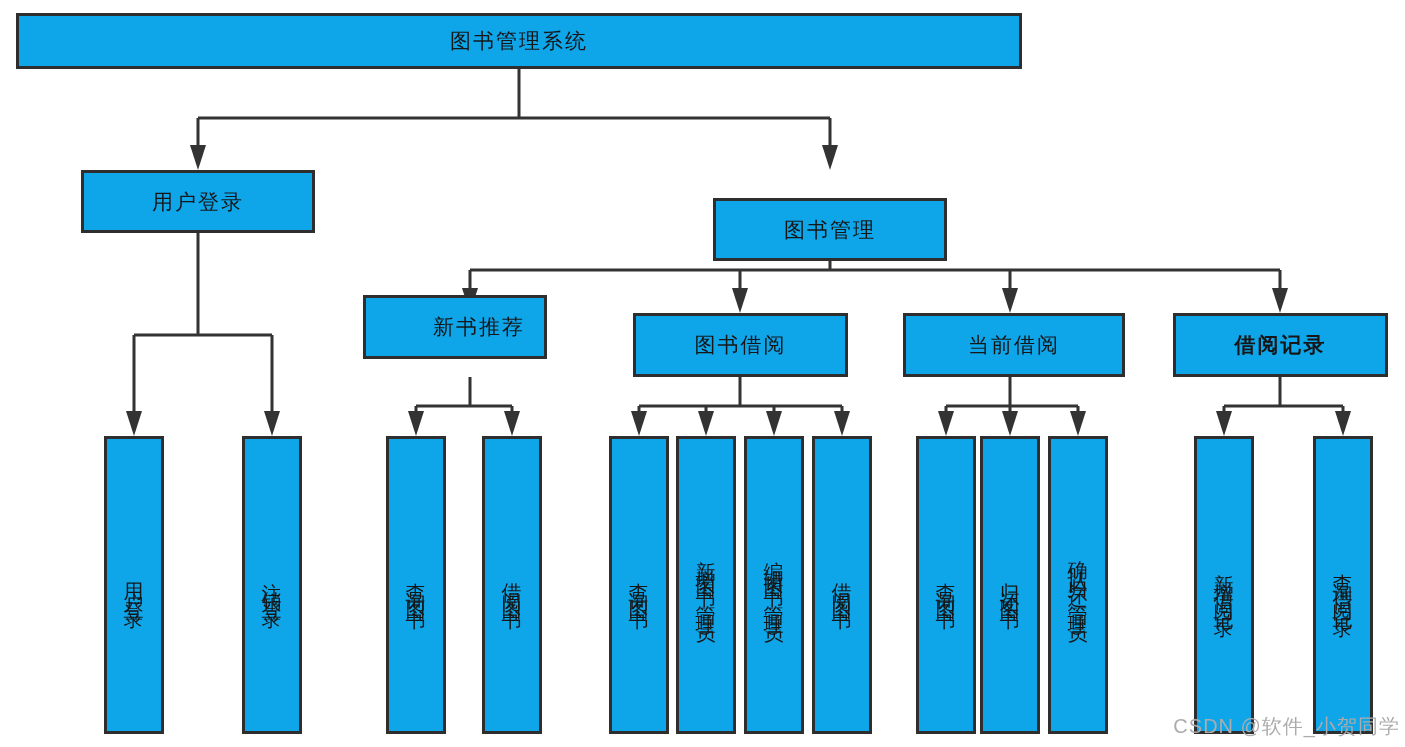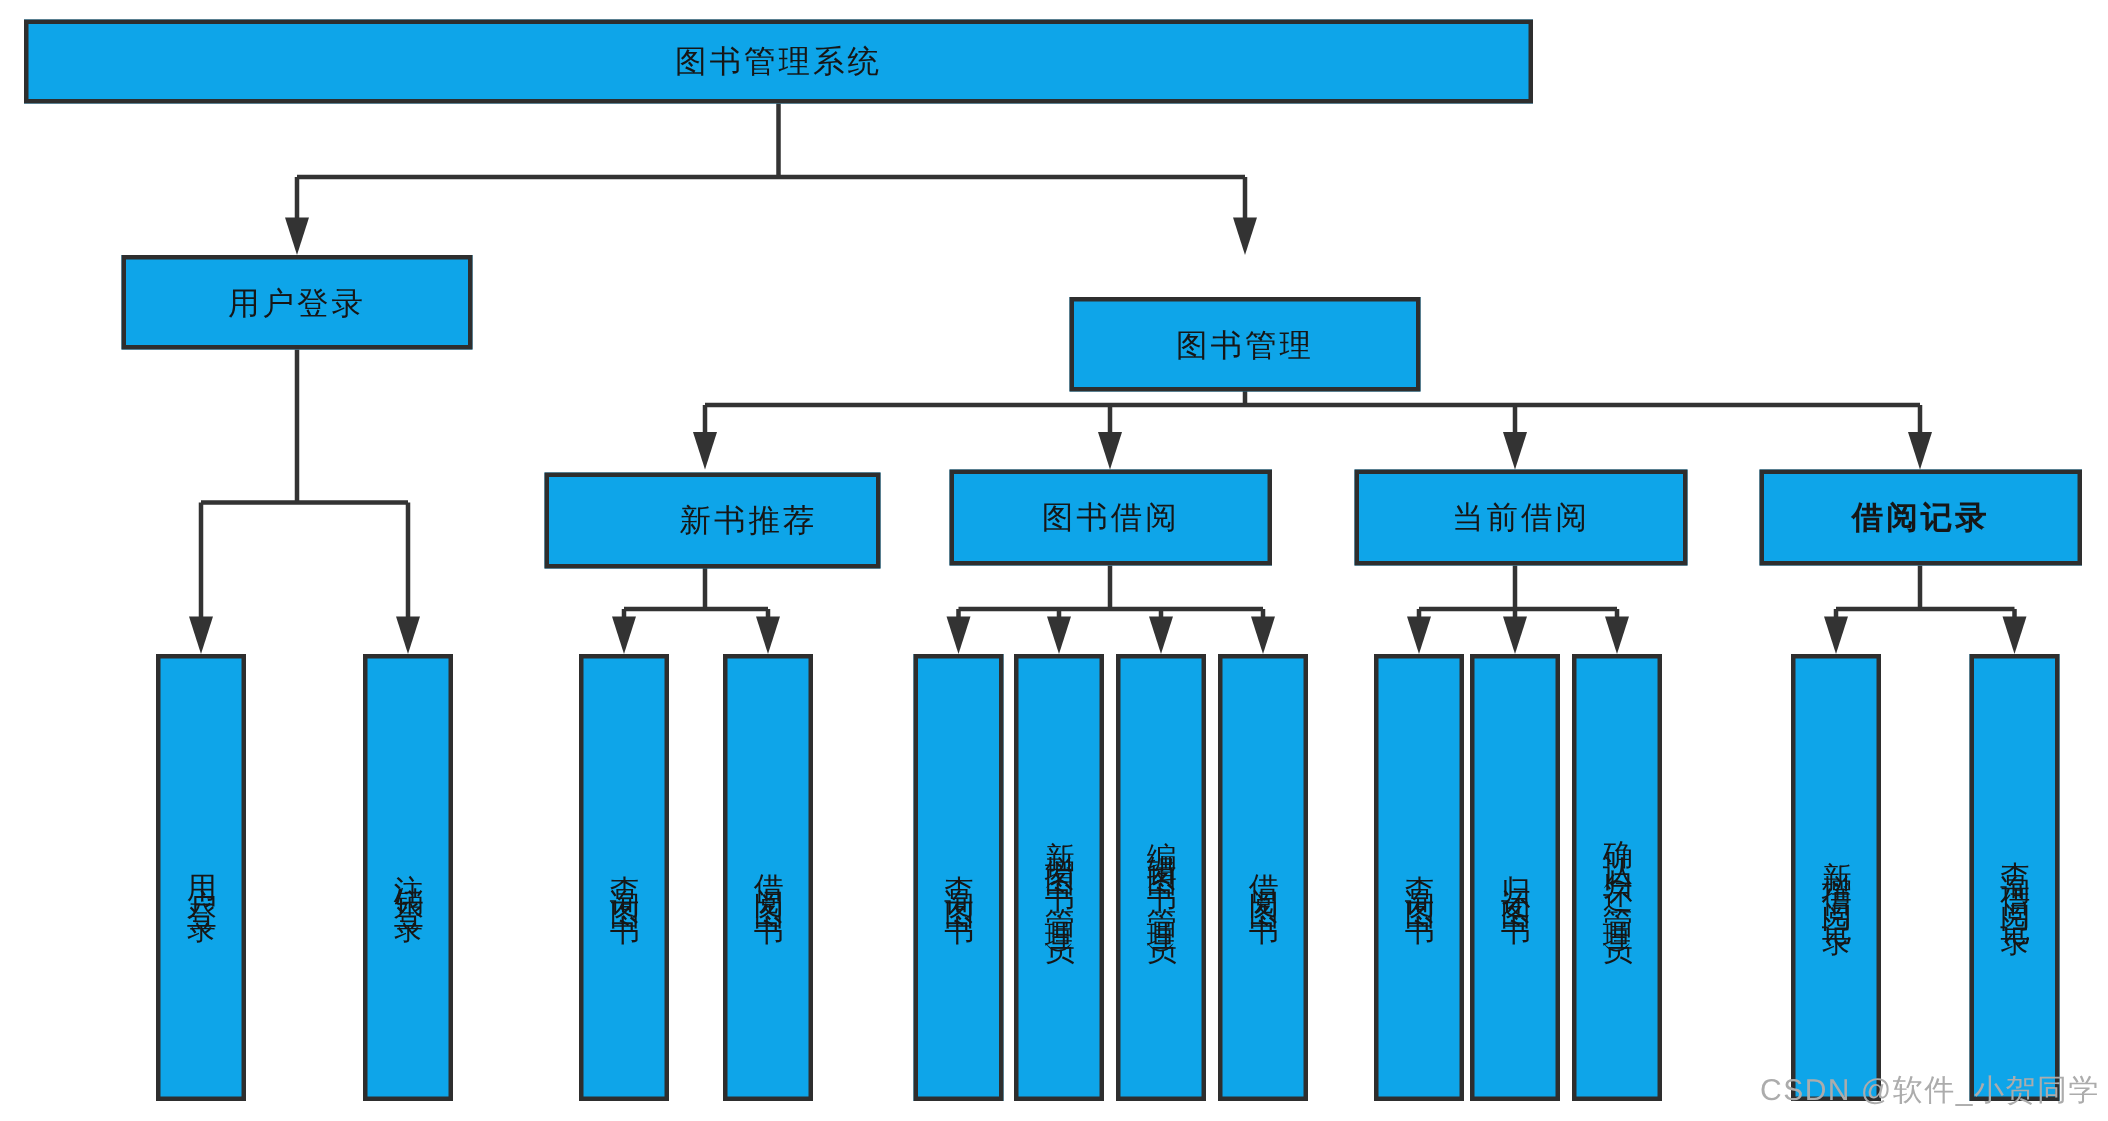--- a/index.html
+++ b/index.html
@@ -40,21 +40,21 @@
     letter-spacing: 9px;
     line-height: 1;
     white-space: normal;
   }
   
   #n-root   { left: 16px;  top: 13px;  width: 1006px; height: 56px; }
   
   #n-login  { left: 81px;  top: 170px; width: 234px; height: 63px; }
   #n-mgmt   { left: 713px; top: 180px; width: 234px; height: 63px; margin-top: 18px; }
   
-  #n-l3-0   { left: 363px;  top: 315px; width: 224px; height: 64px; padding-left: 48px; }
+  #n-l3-0   { left: 363px;  top: 295px; width: 184px; height: 64px; padding-left: 48px; }
   #n-l3-1   { left: 633px;  top: 313px; width: 215px; height: 64px; }
   #n-l3-2   { left: 903px;  top: 313px; width: 222px; height: 64px; }
   #n-l3-3   { left: 1173px; top: 313px; width: 215px; height: 64px; font-weight: bold; }
   
   #leaf-0  { left: 104px; }
   #leaf-1  { left: 242px; }
   #leaf-2  { left: 386px; }
   #leaf-3  { left: 482px; }
   #leaf-4  { left: 609px; }
   #leaf-5  { left: 676px; }

